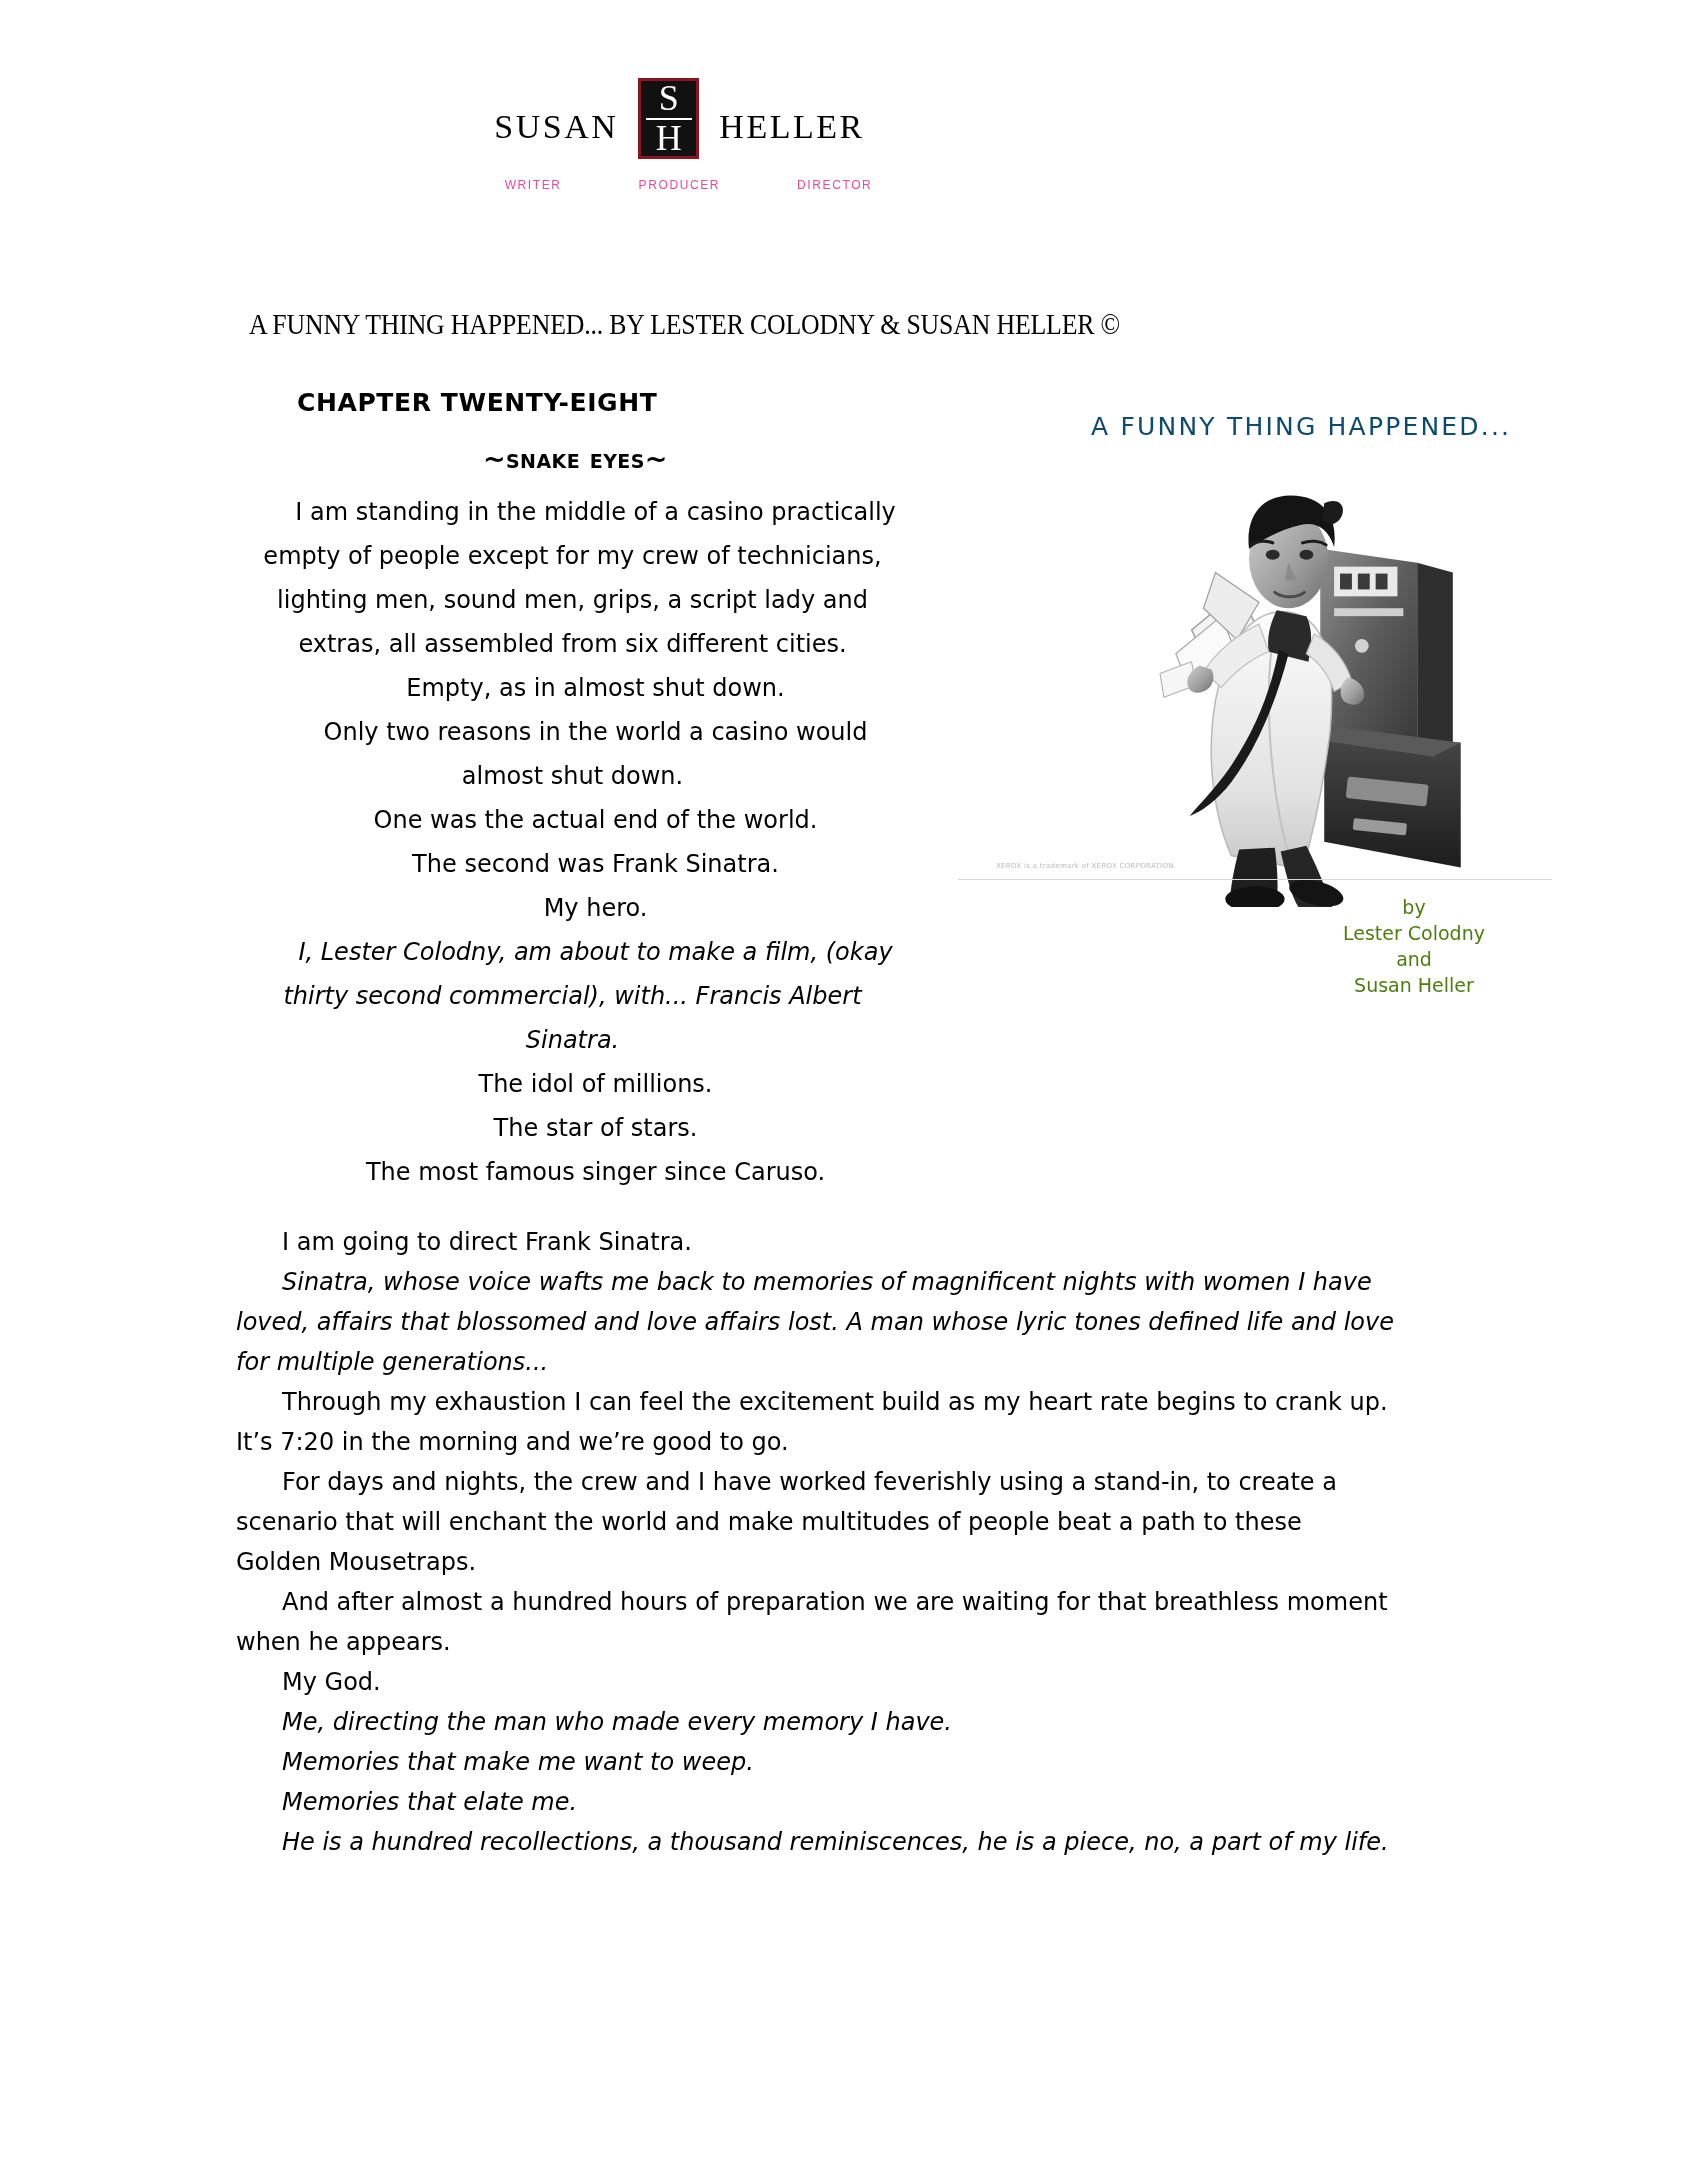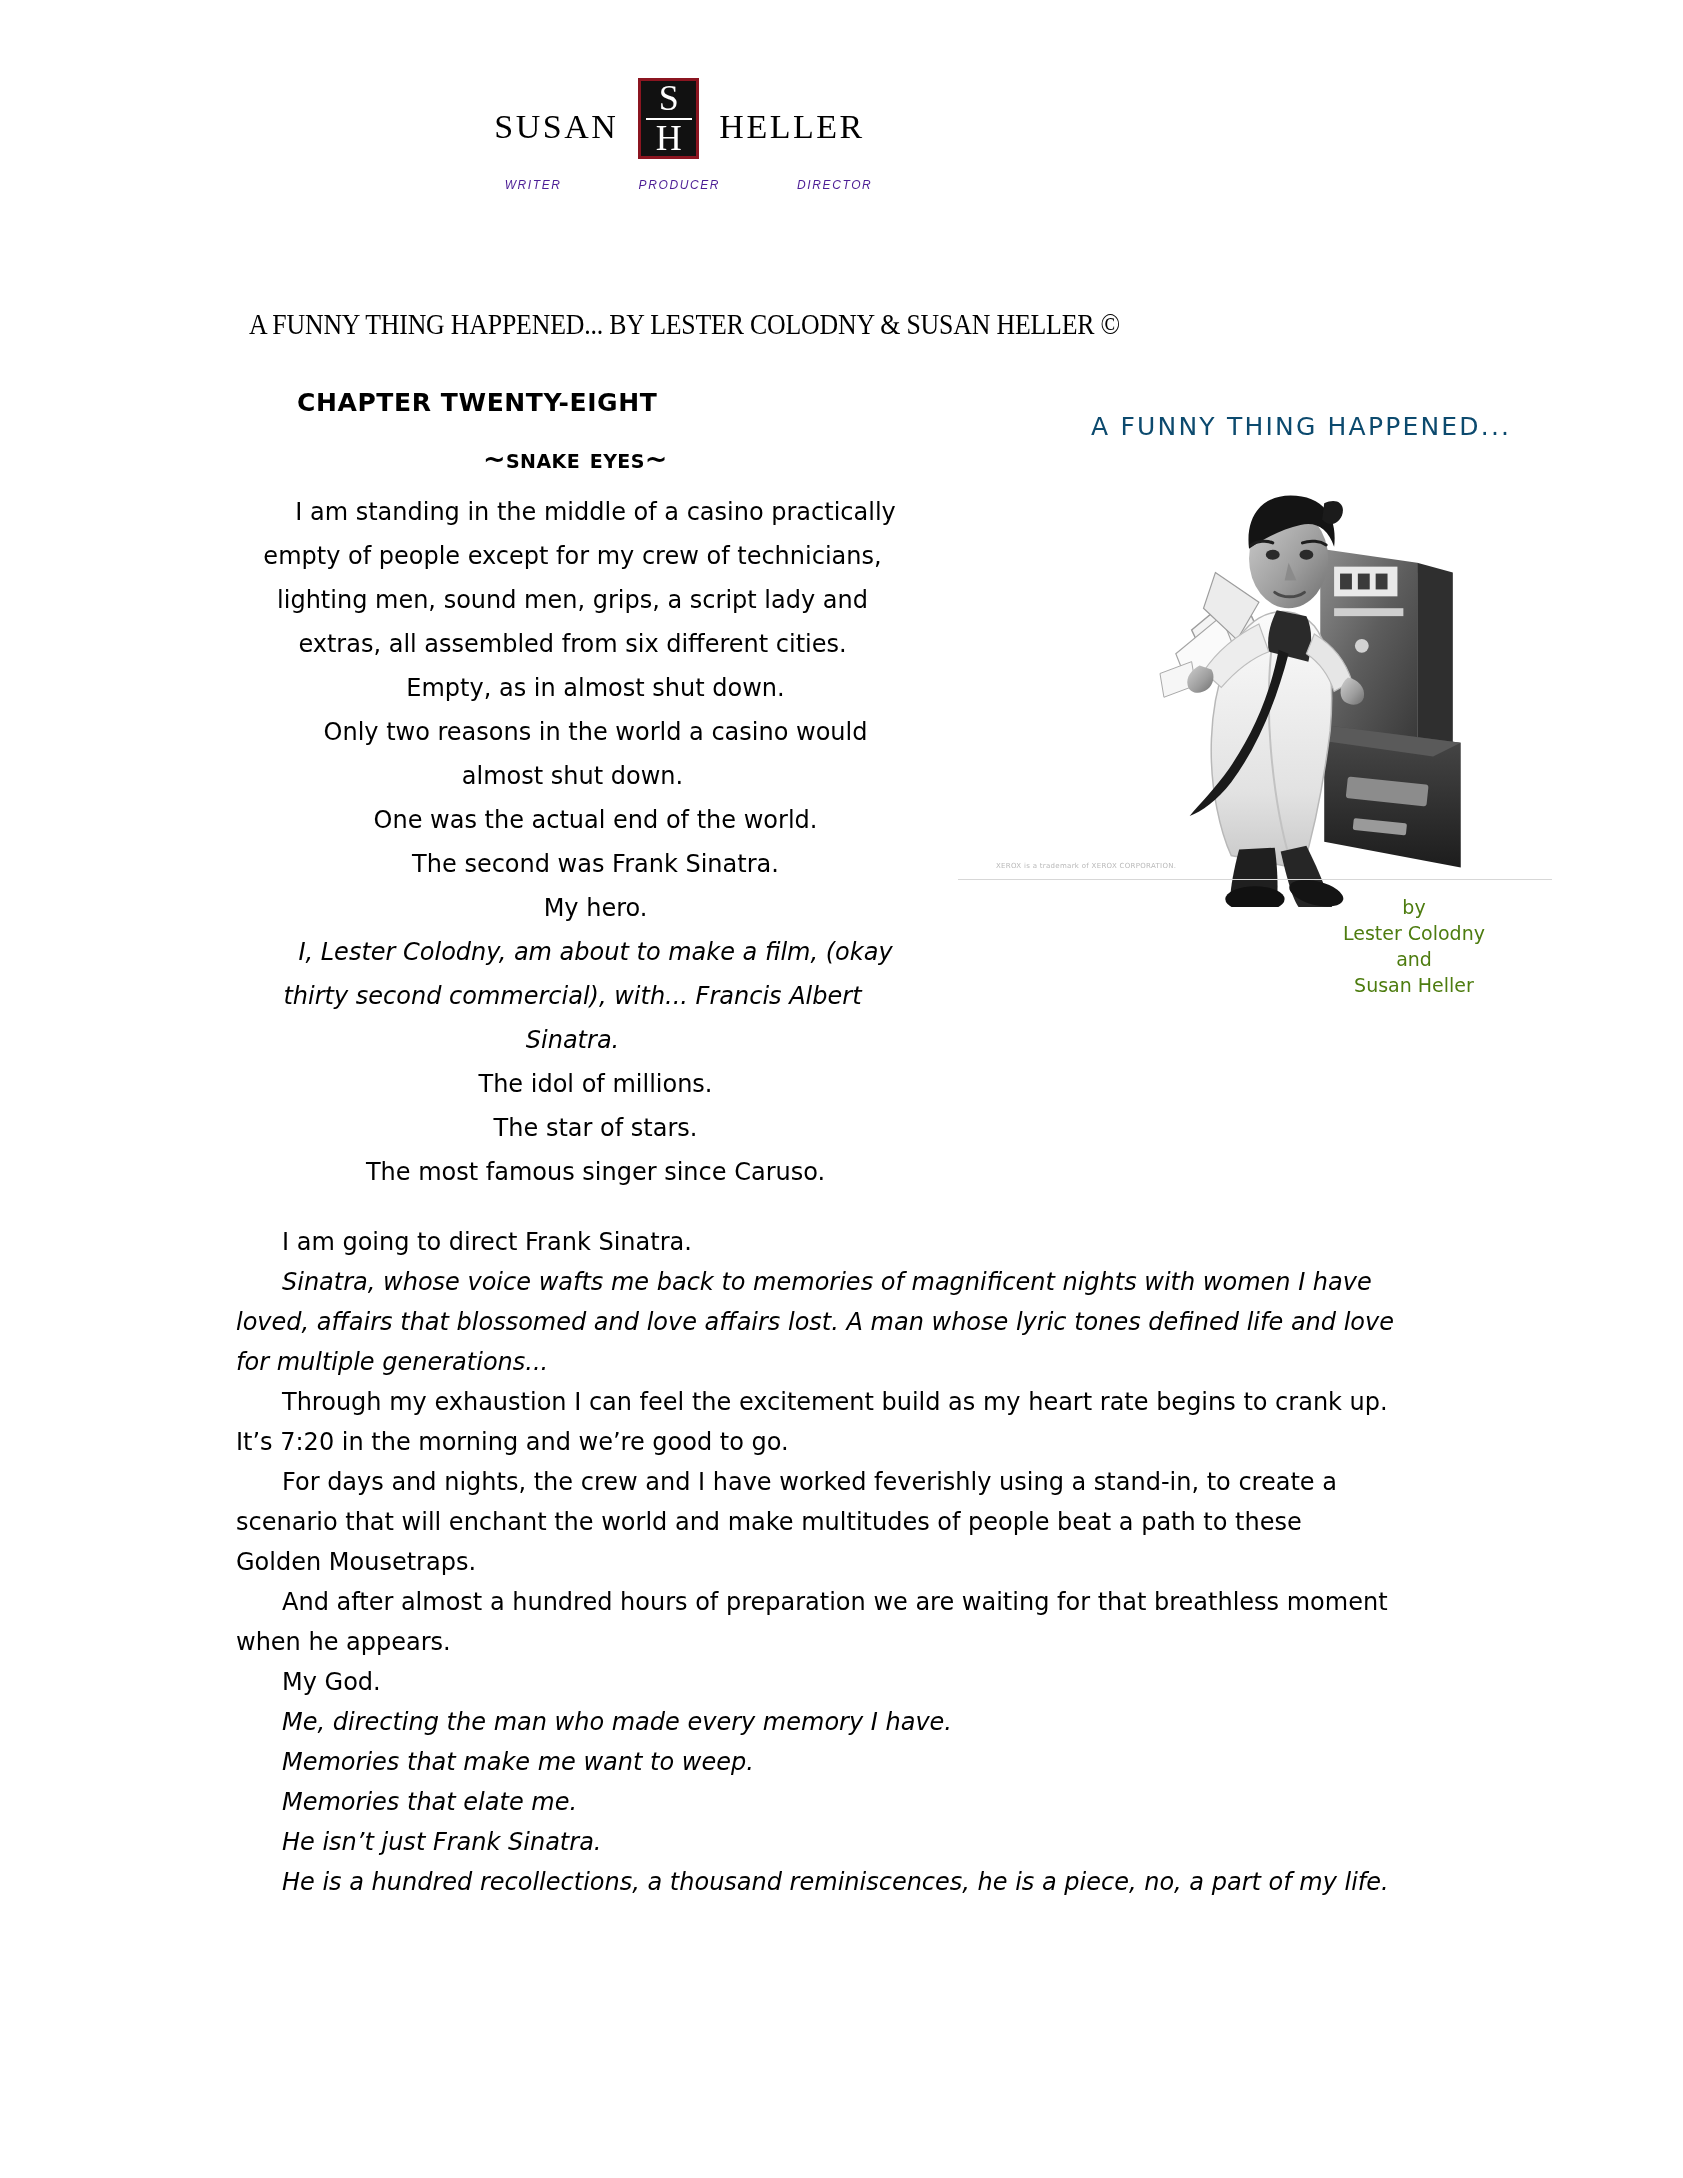--- a/index.html
+++ b/index.html
@@ -77,22 +77,21 @@
     justify-content: center;
     gap: 77px;
     padding-left: 18px;
   }
   .role {
     font-family: "Liberation Sans", sans-serif;
     font-size: 17px;
     font-variant: small-caps;
     text-transform: lowercase;
     letter-spacing: 1.6px;
-    color: #4c1d95;
-    font-style: italic;
+    color: #ec4899;
   }
 
   
   .running-title {
     position: absolute;
     top: 307px;
     left: 249px;
     width: 1198px;
     font-family: "Liberation Serif", serif;
     font-size: 30px;
@@ -246,21 +245,20 @@
 <div class="col-wide">
   <p class="p ind"> I am going to direct Frank Sinatra.</p>
   <p class="p ind it">Sinatra, whose voice wafts me back to memories of magnificent nights with women I have loved, affairs that blossomed and love affairs lost. A man whose lyric tones defined life and love for multiple generations...</p>
   <p class="p ind">Through my exhaustion I can feel the excitement build as my heart rate begins to crank up. It’s 7:20 in the morning and we’re good to go.</p>
   <p class="p ind">For days and nights, the crew and I have worked feverishly using a stand-in, to create a scenario that will enchant the world and make multitudes of people beat a path to these Golden Mousetraps.</p>
   <p class="p ind">And after almost a hundred hours of preparation we are waiting for that breathless moment when he appears.</p>
   <p class="p ind">My God.</p>
   <p class="p ind it">Me, directing the man who made every memory I have.</p>
   <p class="p ind it">Memories that make me want to weep.</p>
   <p class="p ind it">Memories that elate me.</p>
-  <p class="p ind it">He isn’t just Frank Sinatra.</p>
   <p class="p ind it">He is a hundred recollections, a thousand reminiscences, he is a piece, no, a part of my life.</p>
 </div>
 
 <div class="cover-figure">
   <div class="cover-title">A FUNNY THING HAPPENED...</div>
 
   <div class="cover-art">
     <svg viewBox="0 0 470 470" width="465" height="465" xmlns="http://www.w3.org/2000/svg" aria-hidden="true">
       <defs>
         <linearGradient id="gskin" x1="0" y1="0" x2="1" y2="1">

